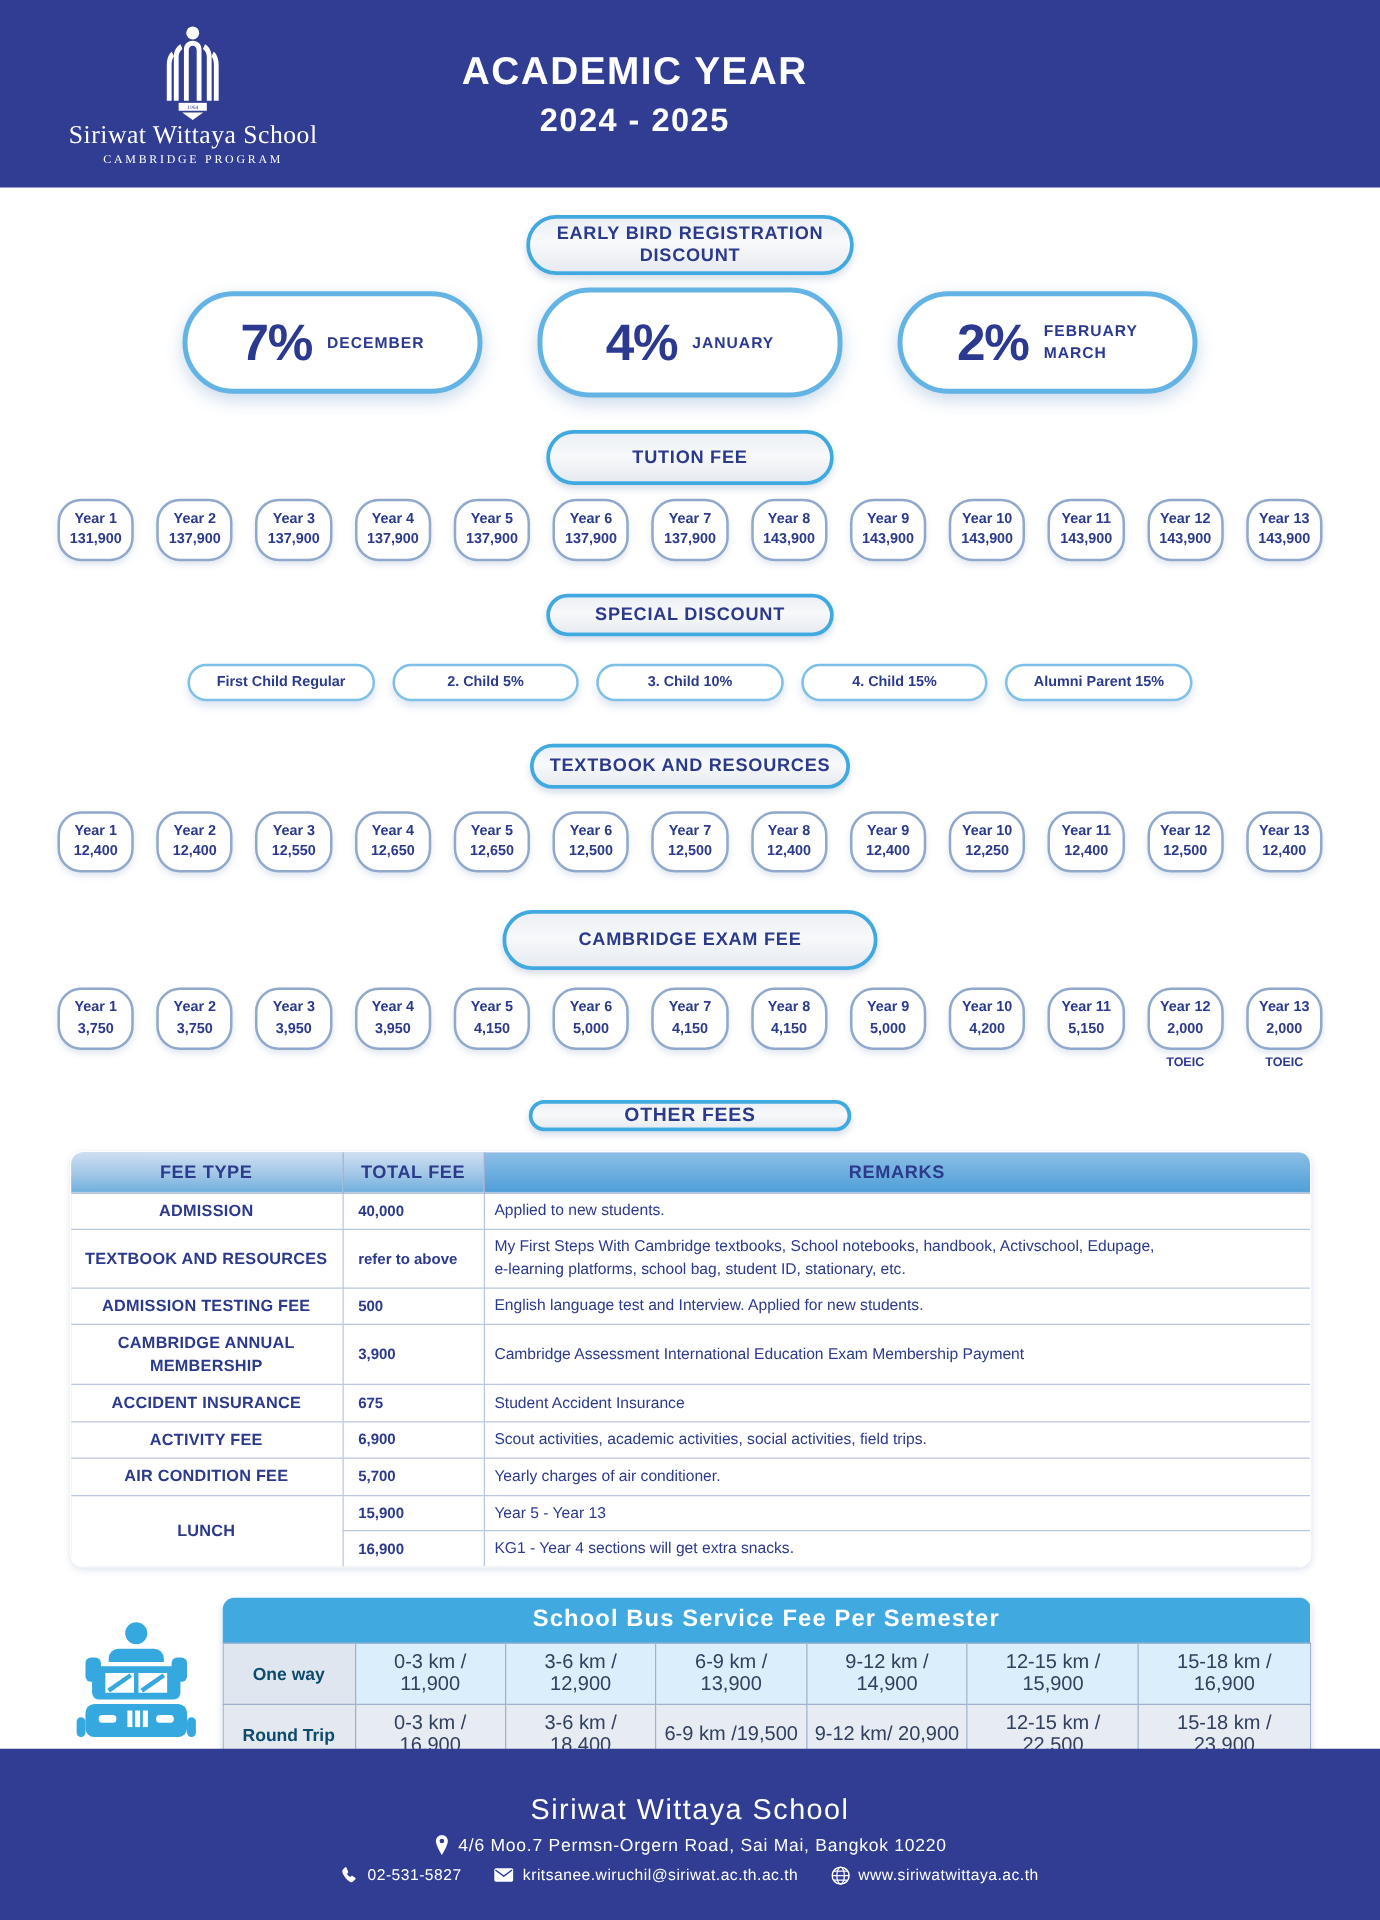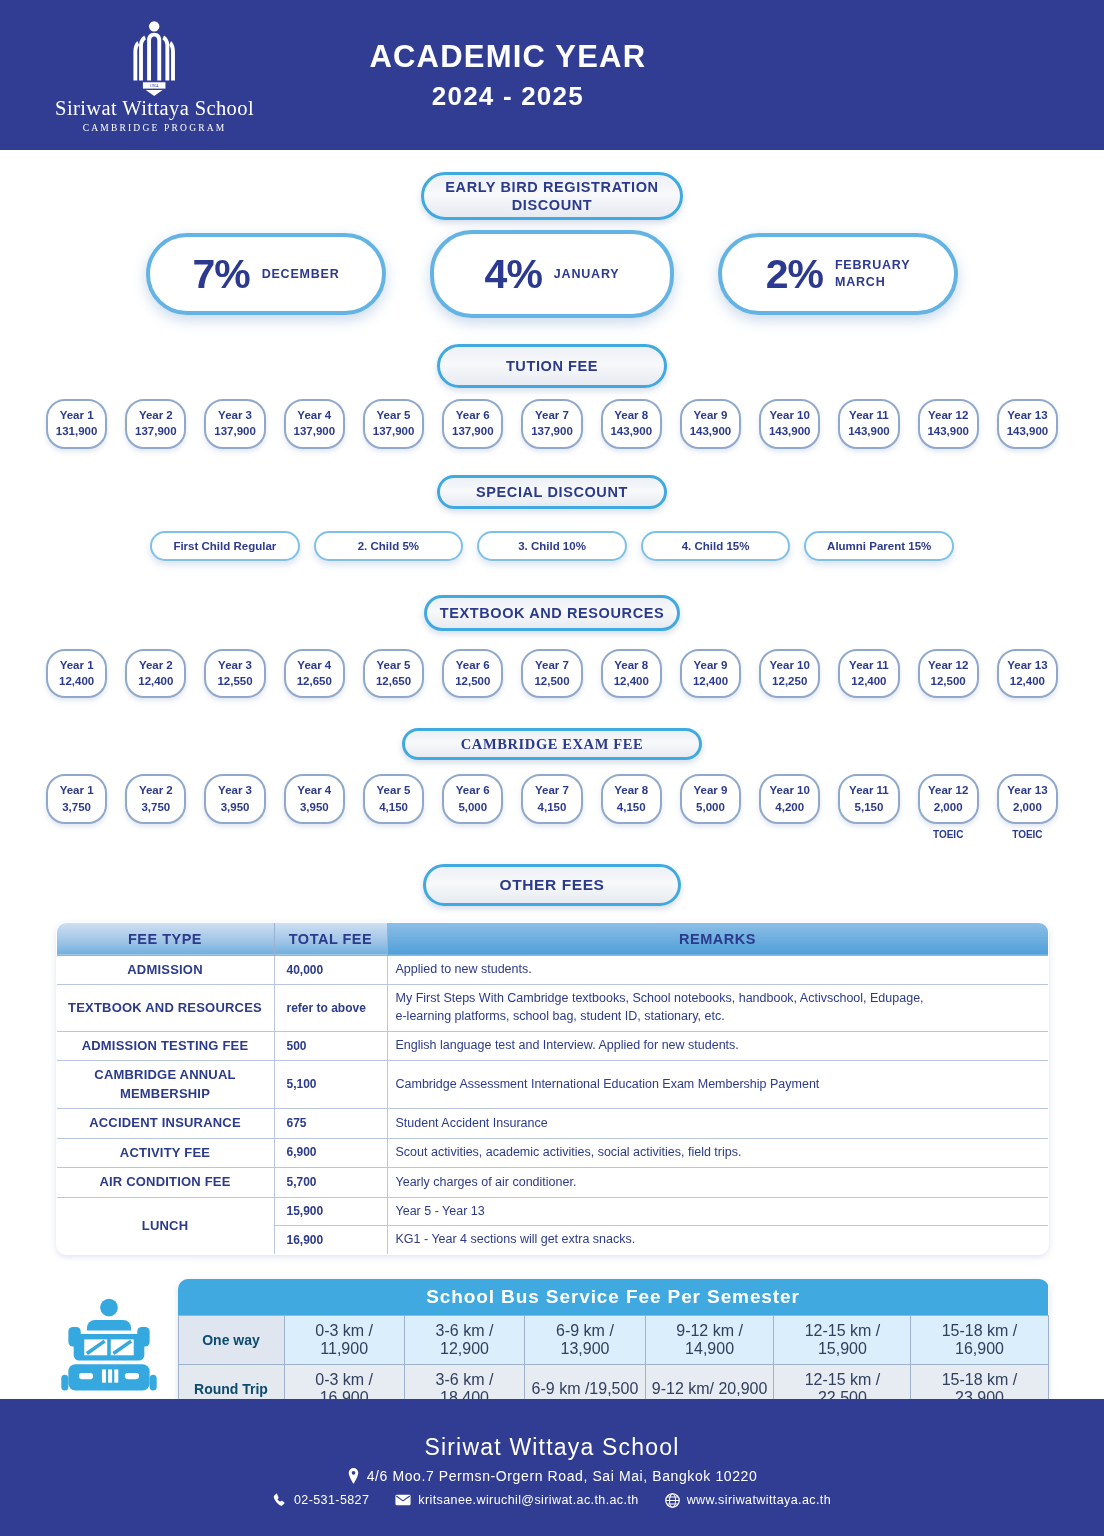--- a/index.html
+++ b/index.html
@@ -475,21 +475,21 @@
     <div class="chip-col">
       <div class="chip">
         <span class="v">Year 13</span>
         <span class="v">12,400</span>
       </div>
     </div>
   </div>
 
 <div style="height:30px"></div>
 <div class="center-row">
-  <div class="pill" style="width:300px;height:32px;font-family:Liberation Serif, serif;">CAMBRIDGE EXAM  FEE</div>
+  <div class="pill" style="width:300px;height:48px;">CAMBRIDGE EXAM  FEE</div>
 </div>
 <div style="height:14px"></div>
 <div class="chips" id="exam-chips">
     <div class="chip-col">
       <div class="chip">
         <span class="v">Year 1</span>
         <span class="v">3,750</span>
       </div>
     </div>
     <div class="chip-col">
@@ -563,21 +563,21 @@
       <div class="chip">
         <span class="v">Year 13</span>
         <span class="v">2,000</span>
       </div>
       <div class="chip-note-out">TOEIC</div>
     </div>
   </div>
 
 <div style="height:24px"></div>
 <div class="center-row">
-  <div class="pill" style="width:258px;height:42px;font-size:15.5px;">OTHER FEES</div>
+  <div class="pill" style="width:258px;height:25px;font-size:15.5px;">OTHER FEES</div>
 </div>
 
 <table class="fees-table">
   <colgroup>
       <col class="col-type">
       <col class="col-total">
       <col>
     </colgroup>
   <thead>
     <tr>
@@ -597,21 +597,21 @@
         <td class="total">refer to above</td>
         <td class="remark">My First Steps With Cambridge textbooks, School notebooks, handbook, Activschool, Edupage,<br>e-learning platforms, school bag, student ID, stationary, etc.</td>
       </tr>
       <tr>
         <td class="type">ADMISSION TESTING FEE</td>
         <td class="total">500</td>
         <td class="remark">English language test and Interview. Applied for new students.</td>
       </tr>
       <tr>
         <td class="type">CAMBRIDGE ANNUAL MEMBERSHIP</td>
-        <td class="total">5,100</td>
+        <td class="total">3,900</td>
         <td class="remark">Cambridge  Assessment International Education Exam Membership Payment</td>
       </tr>
       <tr>
         <td class="type">ACCIDENT INSURANCE</td>
         <td class="total">675</td>
         <td class="remark">Student Accident Insurance</td>
       </tr>
       <tr>
         <td class="type">ACTIVITY FEE</td>
         <td class="total">6,900</td>

